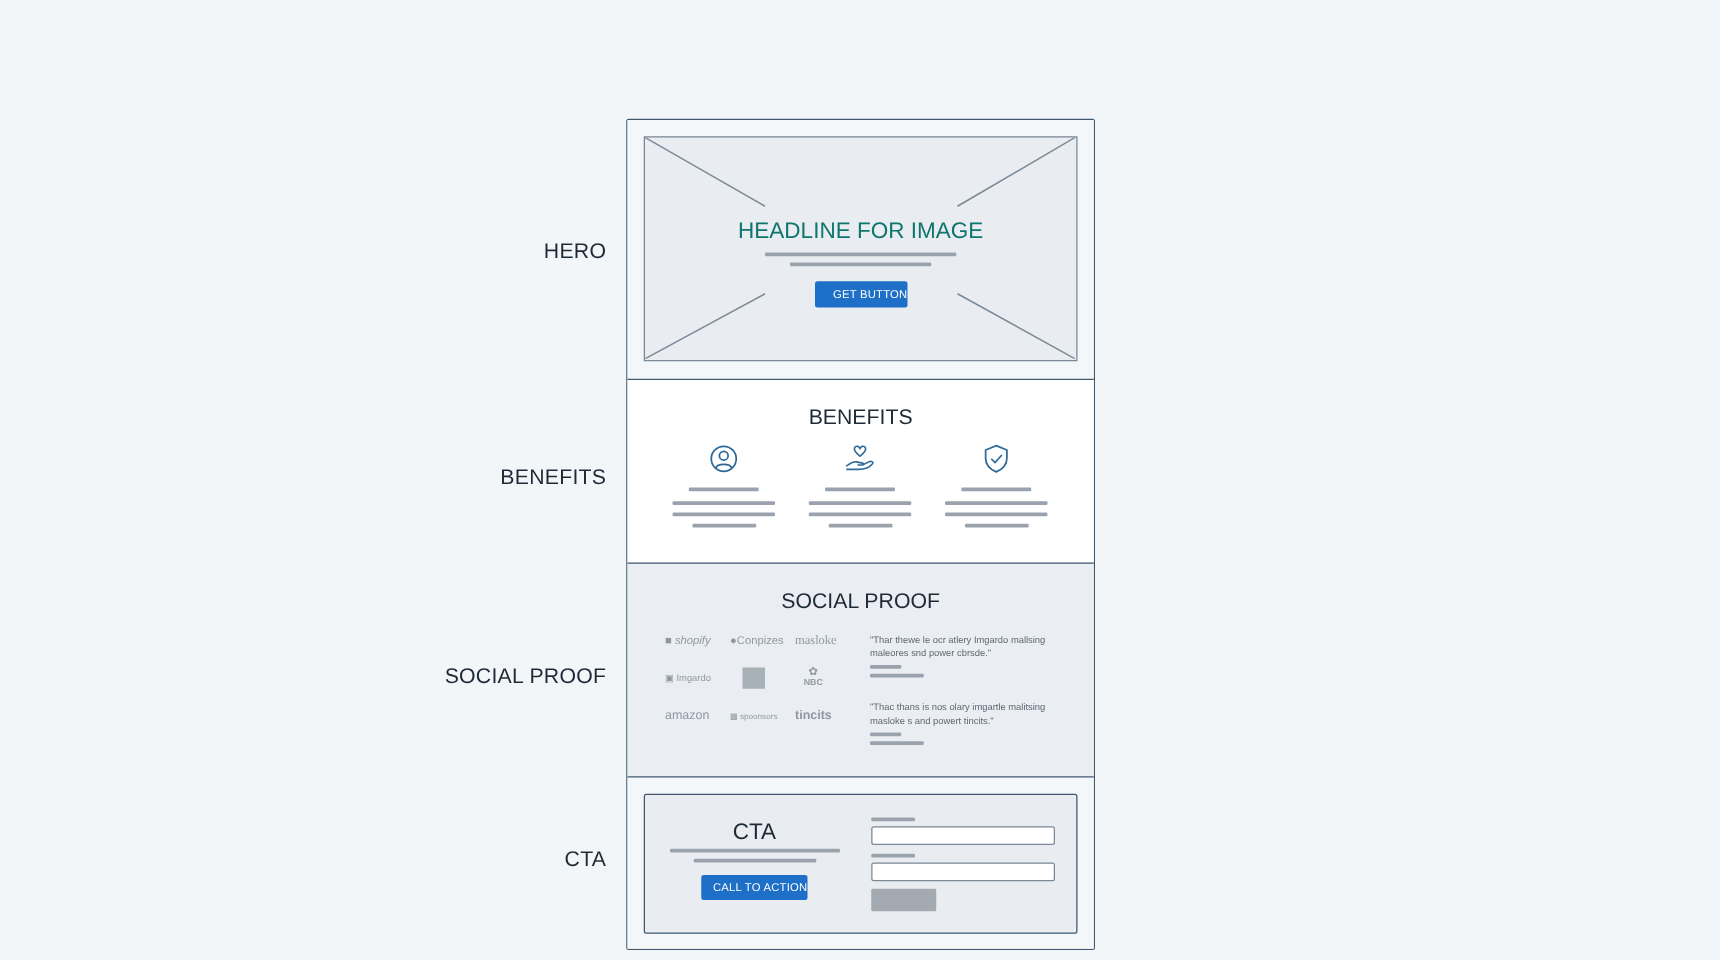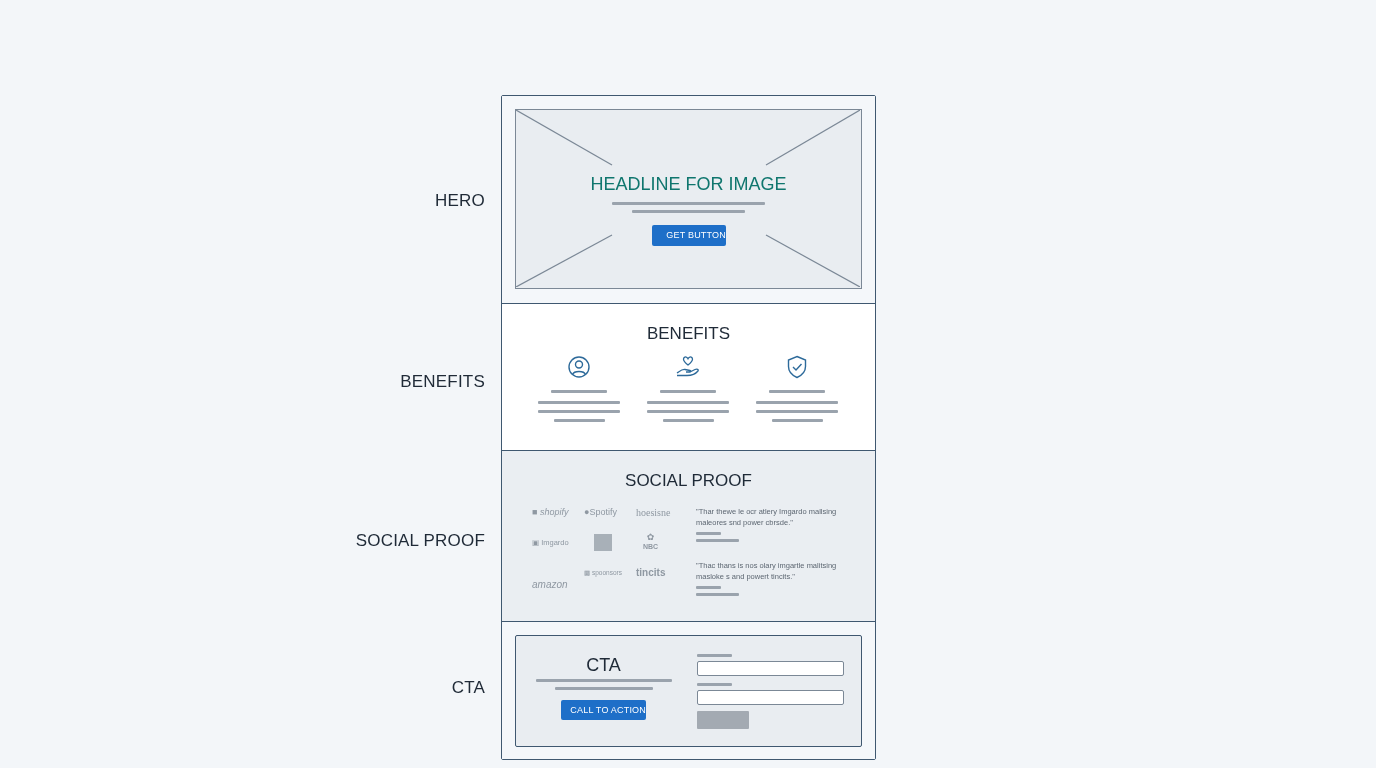--- a/index.html
+++ b/index.html
@@ -144,34 +144,34 @@
       </div>
     </div>
 
     <div class="section sec-social">
       <div class="sec-title" style="top:20px;">SOCIAL PROOF</div>
 
       <div class="logo" style="left:30px; top:56px; font-style:italic; font-weight:normal;">
         <span>■</span> <span>shopify</span>
       </div>
       <div class="logo" style="left:82px; top:56px;">
-        <span>●</span><span>Spotify</span>
-      </div>
-      <div class="logo" style="left:134px; top:56px; font-family:'Liberation Serif', serif; font-size:10px;">hoesisne</div>
+        <span>●</span><span>Conpizes</span>
+      </div>
+      <div class="logo" style="left:134px; top:56px; font-family:'Liberation Serif', serif; font-size:10px;">masloke</div>
 
       <div class="logo" style="left:30px; top:87px; font-size:7.5px;">
         <span>▣</span> <span>Imgardo</span>
       </div>
       <div class="logo" style="left:92px; top:83px; width:18px; height:17px; background:#a8b0b8;"></div>
       <div class="logo" style="left:141px; top:82px; font-weight:bold; font-size:9px; line-height:9px; text-align:center;">
         <div style="font-size:9px;">✿</div>
         <div style="font-size:7px;">NBC</div>
       </div>
 
-      <div class="logo" style="left:30px; top:128px; font-size:10px;font-style:italic;">amazon</div>
+      <div class="logo" style="left:30px; top:116px; font-size:10px;">amazon</div>
       <div class="logo" style="left:82px; top:118px; font-size:6.5px;">
         <span>▩</span> <span>spoonsors</span>
       </div>
       <div class="logo" style="left:134px; top:116px; font-size:10px; font-weight:bold;">tincits</div>
 
       <div class="quote" style="top:55px;">"Thar thewe le ocr atlery Imgardo mallsing maleores snd power cbrsde."</div>
       <div class="bar" style="left:194px; top:81px; width:25px; height:3px;"></div>
       <div class="bar" style="left:194px; top:88px; width:43px; height:3px;"></div>
 
       <div class="quote" style="top:109px;">"Thac thans is nos olary imgartle malitsing masloke s and powert tincits."</div>

